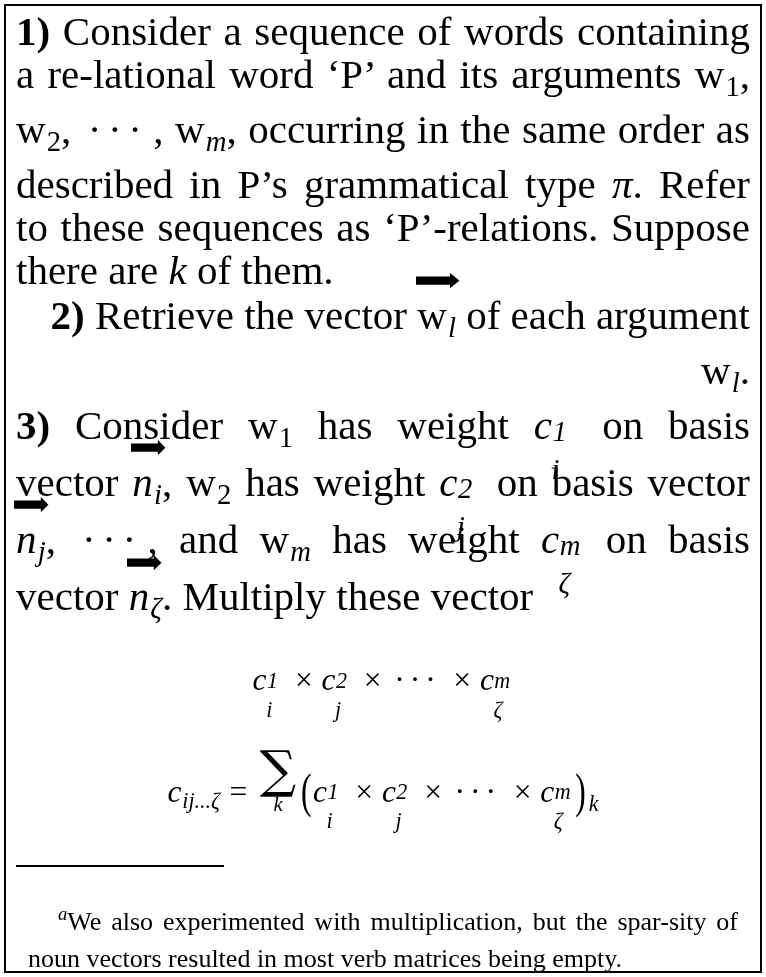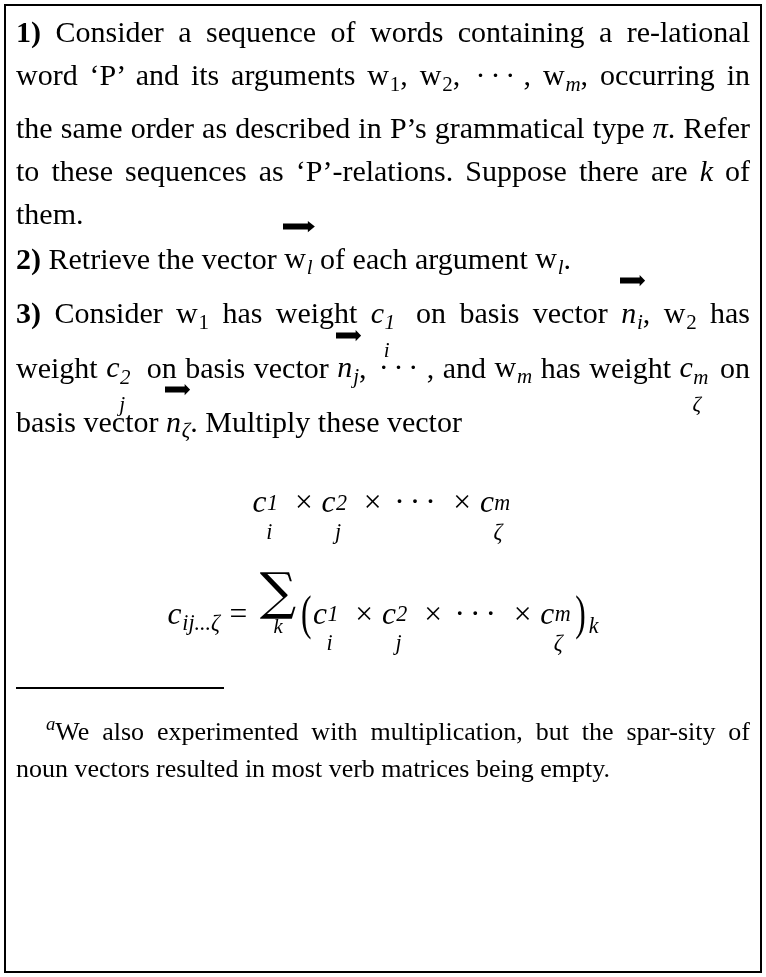--- a/index.html
+++ b/index.html
@@ -30,28 +30,28 @@
   }
   .content {
     position: absolute;
     left: 16px;
     top: 10px;
     width: 734px;
   }
 
   
   .step {
-    font-size: 30px;
+    font-size: 41px;
     line-height: 43px;
     text-align: justify;
     text-justify: inter-word;
     margin: 0;
     hyphens: manual;
   }
-  .step.nojust { text-align: left; font-family: Liberation Serif, serif; }
+  .step.nojust { text-align: right; font-family: Liberation Serif, serif; }
   .step-num {
     font-weight: bold;
   }
 
   
   .mi {                 
     font-family: "Liberation Serif", "DejaVu Serif", serif;
     font-style: italic;
   }
   .mup {                
@@ -173,21 +173,21 @@
     height: 0;
     border-top: 2px solid #000000;
     margin: 0;
   }
   .footnote-gap { height: 16px; }
   .footnote {
     font-size: 26px;
     line-height: 37px;
     text-align: justify;
     text-justify: inter-word;
-    margin: 0;
+    margin: 12px;
     padding-left: 0px;
   }
   .footnote .fn-indent { display: inline-block; width: 30px; }
   .footnote .fn-mark {
     font-style: italic;
     font-size: 0.72em;
     vertical-align: 0.52em;
   }
 </style>
 </head>

